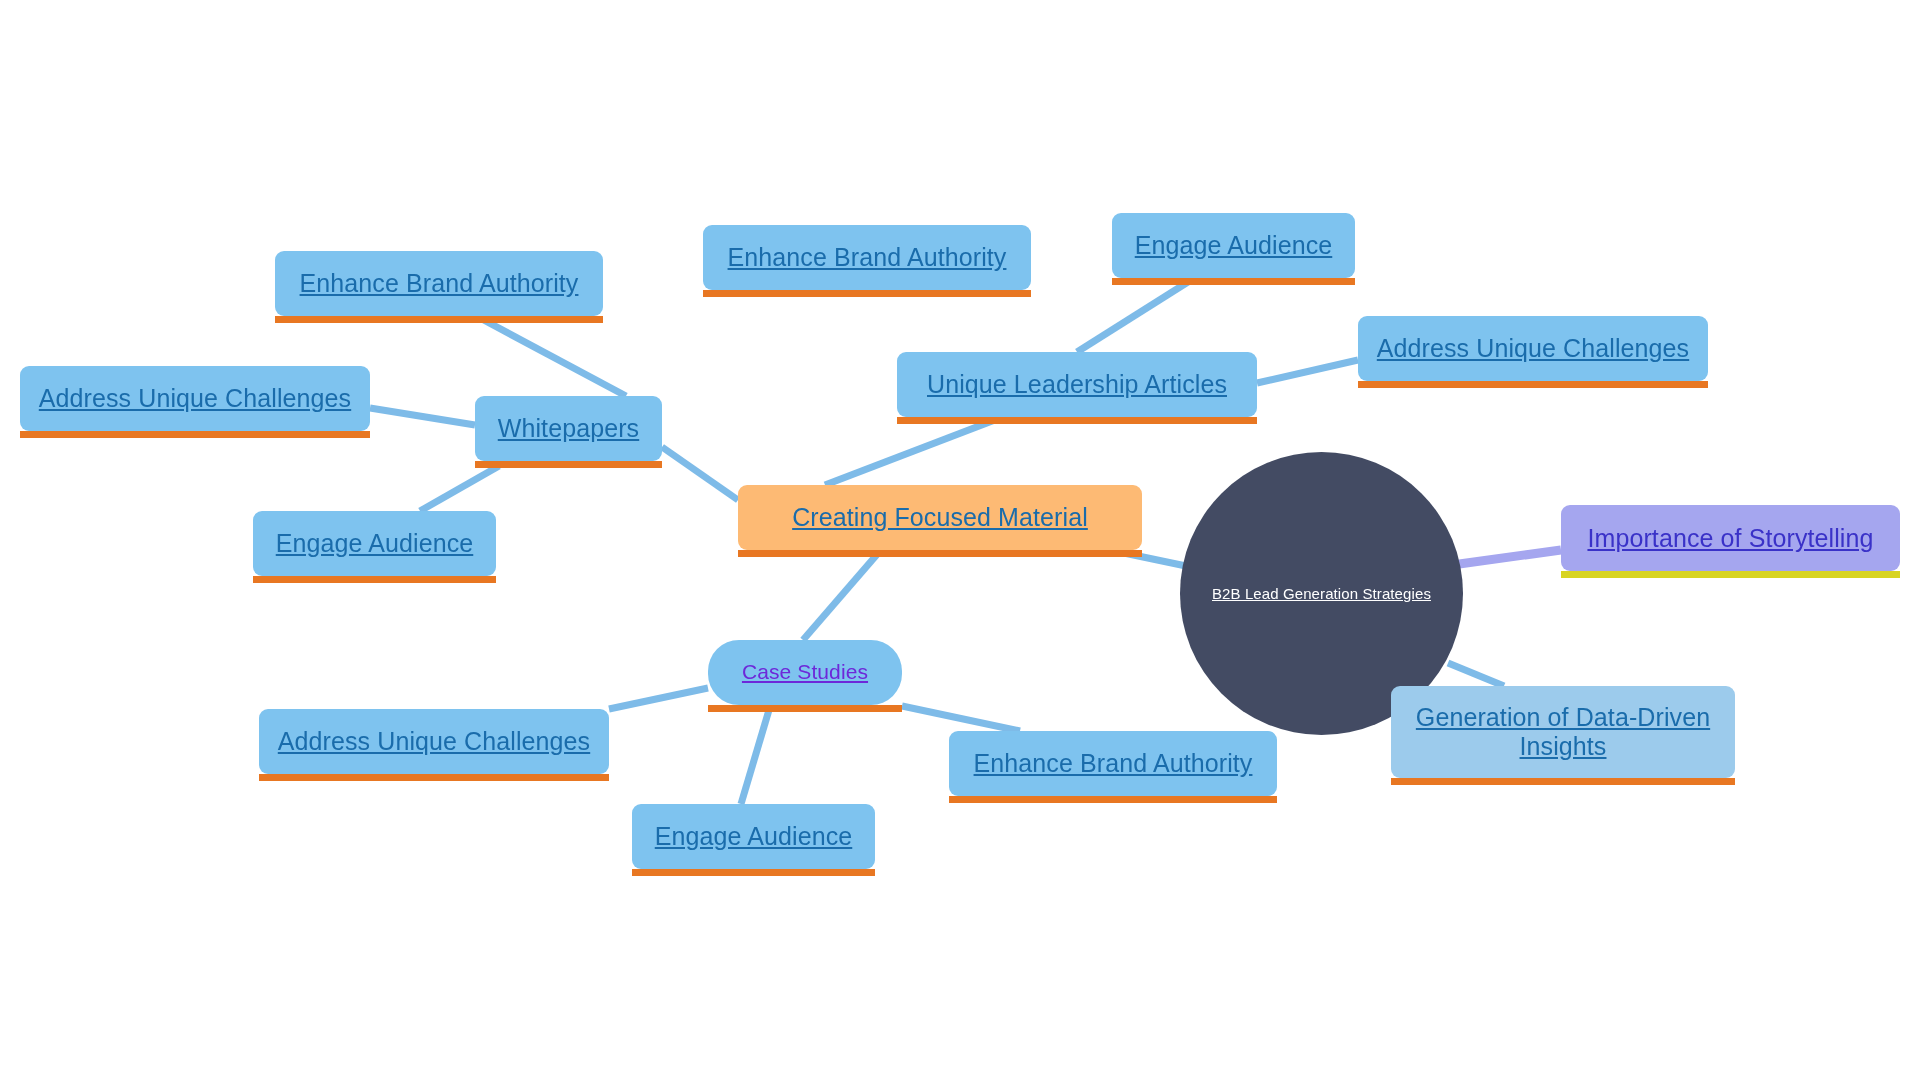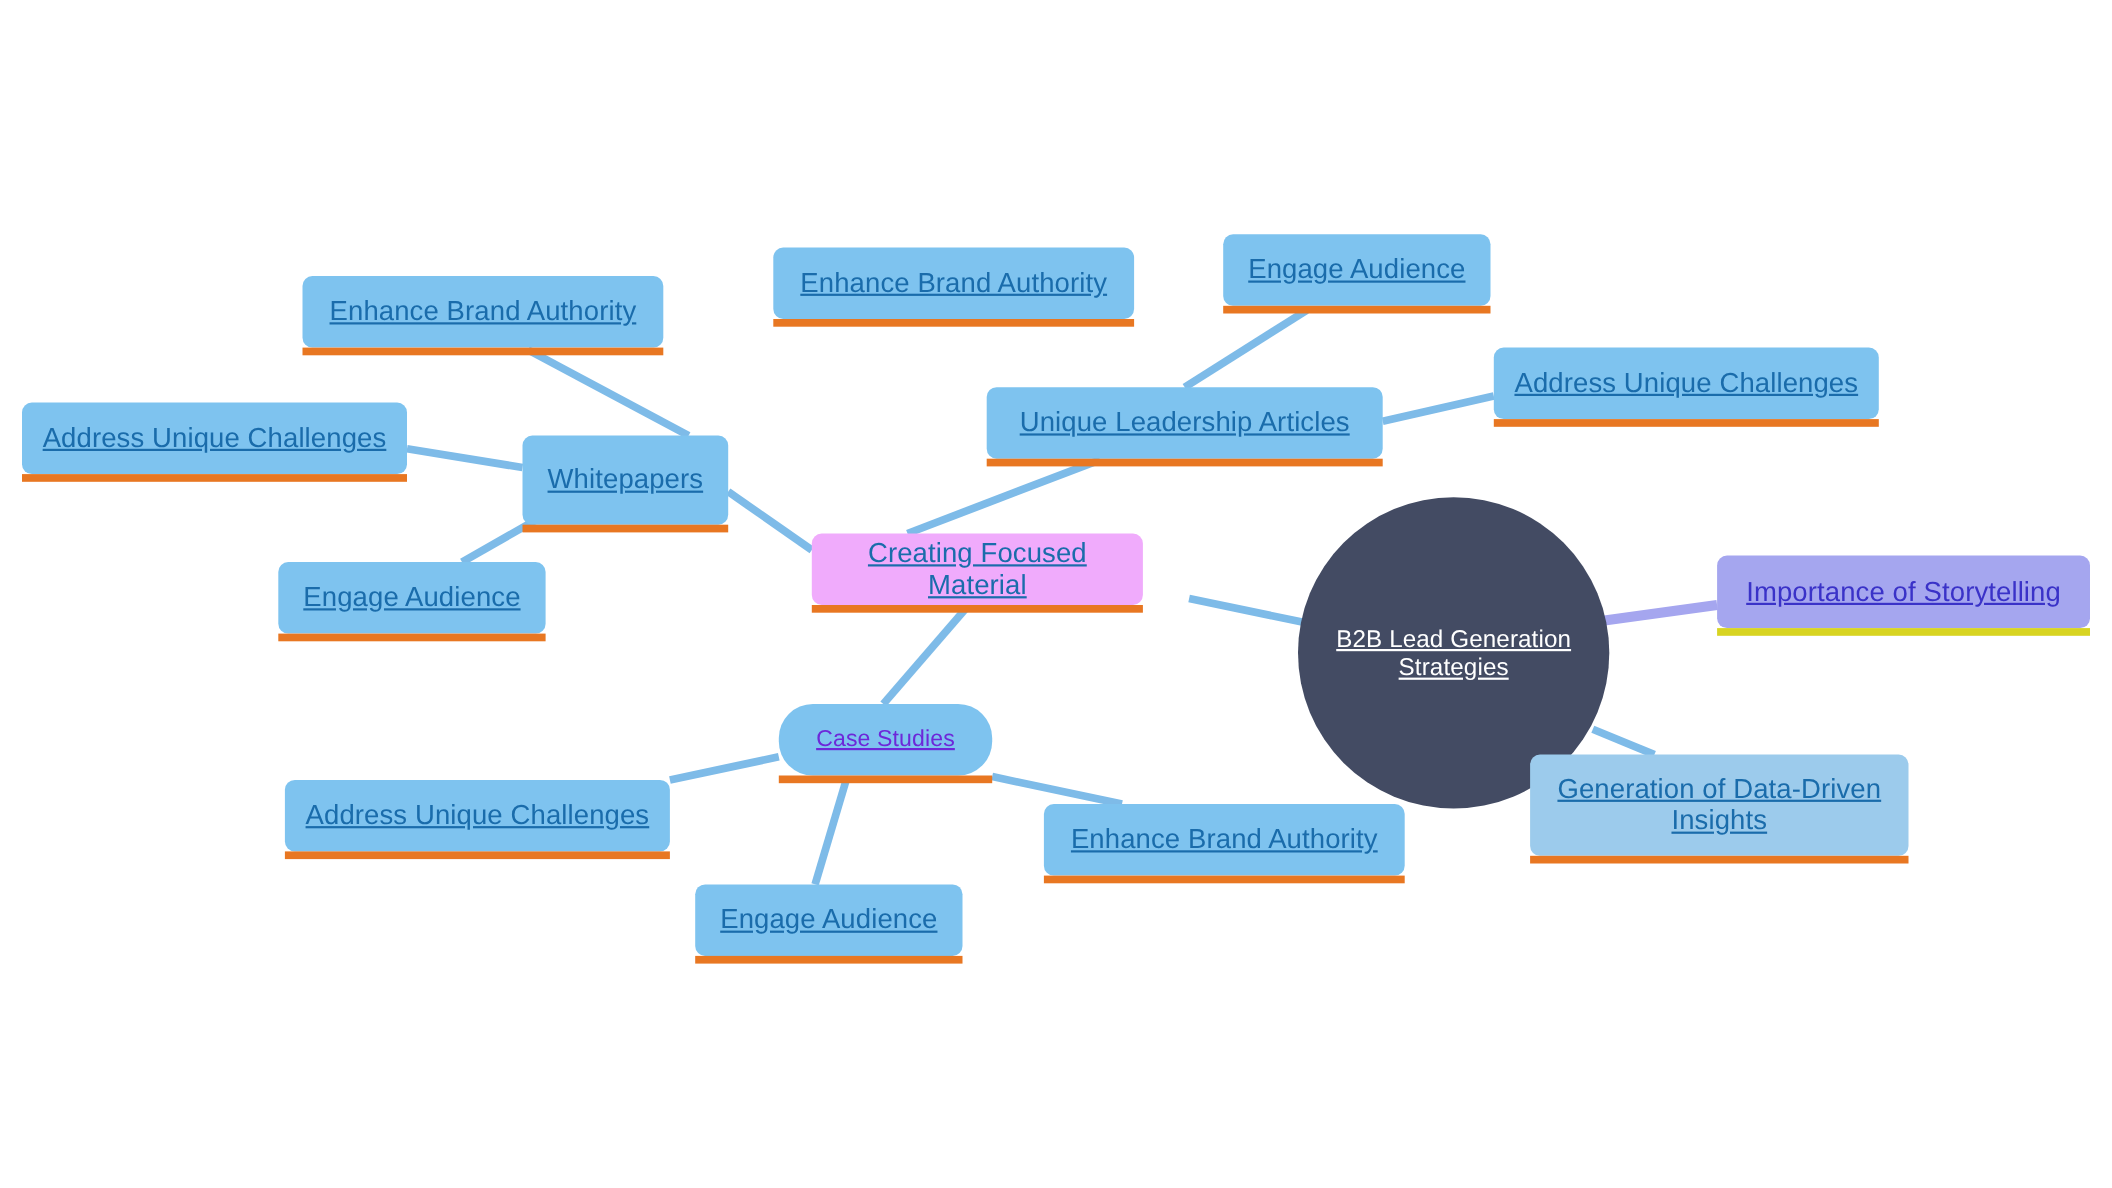--- a/index.html
+++ b/index.html
@@ -72,52 +72,52 @@
       <line x1="738" y1="500" x2="662" y2="447" stroke="#7ebbe8" stroke-width="7" stroke-linecap="butt"></line>
       <line x1="626" y1="396" x2="480" y2="318" stroke="#7ebbe8" stroke-width="7" stroke-linecap="butt"></line>
       <line x1="475" y1="425" x2="370" y2="408" stroke="#7ebbe8" stroke-width="7" stroke-linecap="butt"></line>
       <line x1="499" y1="466" x2="420" y2="511" stroke="#7ebbe8" stroke-width="7" stroke-linecap="butt"></line>
       <line x1="880" y1="551" x2="803" y2="640" stroke="#7ebbe8" stroke-width="7" stroke-linecap="butt"></line>
       <line x1="708" y1="688" x2="609" y2="709" stroke="#7ebbe8" stroke-width="7" stroke-linecap="butt"></line>
       <line x1="769" y1="710" x2="741" y2="804" stroke="#7ebbe8" stroke-width="7" stroke-linecap="butt"></line>
       <line x1="902" y1="706" x2="1020" y2="731" stroke="#7ebbe8" stroke-width="7" stroke-linecap="butt"></line>
     </svg>
   <div id="nodes">
-      <div class="node center" style="left: 1180px; top: 452px; width: 283px; height: 283px; font-size: 22px; background: rgb(67, 75, 99); color: rgb(255, 255, 255);">
+      <div class="node center" style="left: 1180px; top: 452px; width: 283px; height: 283px; font-size: 15px; background: rgb(67, 75, 99); color: rgb(255, 255, 255);">
         <span class="label">B2B Lead Generation Strategies</span>
       </div>
       <div class="node" style="left: 1561px; top: 505px; width: 339px; height: 66px; font-size: 25px; background: rgb(165, 166, 239); color: rgb(58, 50, 200);">
         <span class="label">Importance of Storytelling</span>
         <div class="underline" style="background: rgb(216, 212, 34);"></div>
       </div>
       <div class="node" style="left: 1391px; top: 686px; width: 344px; height: 92px; font-size: 25px; background: rgb(156, 203, 236); color: rgb(26, 108, 171);">
         <span class="label">Generation of Data-Driven Insights</span>
         <div class="underline" style="background: rgb(232, 119, 34);"></div>
       </div>
-      <div class="node" style="left: 738px; top: 485px; width: 301px; height: 65px; font-size: 25px; background: #f0abfc; color: rgb(26, 108, 171);">
+      <div class="node" style="left: 738px; top: 485px; width: 404px; height: 65px; font-size: 25px; background: #fdba74; color: rgb(26, 108, 171);">
         <span class="label">Creating Focused Material</span>
         <div class="underline" style="background: rgb(232, 119, 34);"></div>
       </div>
       <div class="node" style="left: 897px; top: 352px; width: 360px; height: 65px; font-size: 25px; background: rgb(126, 195, 239); color: rgb(26, 108, 171);">
         <span class="label">Unique Leadership Articles</span>
         <div class="underline" style="background: rgb(232, 119, 34);"></div>
       </div>
       <div class="node" style="left: 1112px; top: 213px; width: 243px; height: 65px; font-size: 25px; background: rgb(126, 195, 239); color: rgb(26, 108, 171);">
         <span class="label">Engage Audience</span>
         <div class="underline" style="background: rgb(232, 119, 34);"></div>
       </div>
       <div class="node" style="left: 1358px; top: 316px; width: 350px; height: 65px; font-size: 25px; background: rgb(126, 195, 239); color: rgb(26, 108, 171);">
         <span class="label">Address Unique Challenges</span>
         <div class="underline" style="background: rgb(232, 119, 34);"></div>
       </div>
       <div class="node" style="left: 703px; top: 225px; width: 328px; height: 65px; font-size: 25px; background: rgb(126, 195, 239); color: rgb(26, 108, 171);">
         <span class="label">Enhance Brand Authority</span>
         <div class="underline" style="background: rgb(232, 119, 34);"></div>
       </div>
-      <div class="node" style="left: 475px; top: 396px; width: 187px; height: 81px; font-size: 25px; background: rgb(126, 195, 239); color: rgb(26, 108, 171);">
+      <div class="node" style="left: 475px; top: 396px; width: 187px; height: 65px; font-size: 25px; background: rgb(126, 195, 239); color: rgb(26, 108, 171);">
         <span class="label">Whitepapers</span>
         <div class="underline" style="background: rgb(232, 119, 34);"></div>
       </div>
       <div class="node" style="left: 275px; top: 251px; width: 328px; height: 65px; font-size: 25px; background: rgb(126, 195, 239); color: rgb(26, 108, 171);">
         <span class="label">Enhance Brand Authority</span>
         <div class="underline" style="background: rgb(232, 119, 34);"></div>
       </div>
       <div class="node" style="left: 20px; top: 366px; width: 350px; height: 65px; font-size: 25px; background: rgb(126, 195, 239); color: rgb(26, 108, 171);">
         <span class="label">Address Unique Challenges</span>
         <div class="underline" style="background: rgb(232, 119, 34);"></div>

